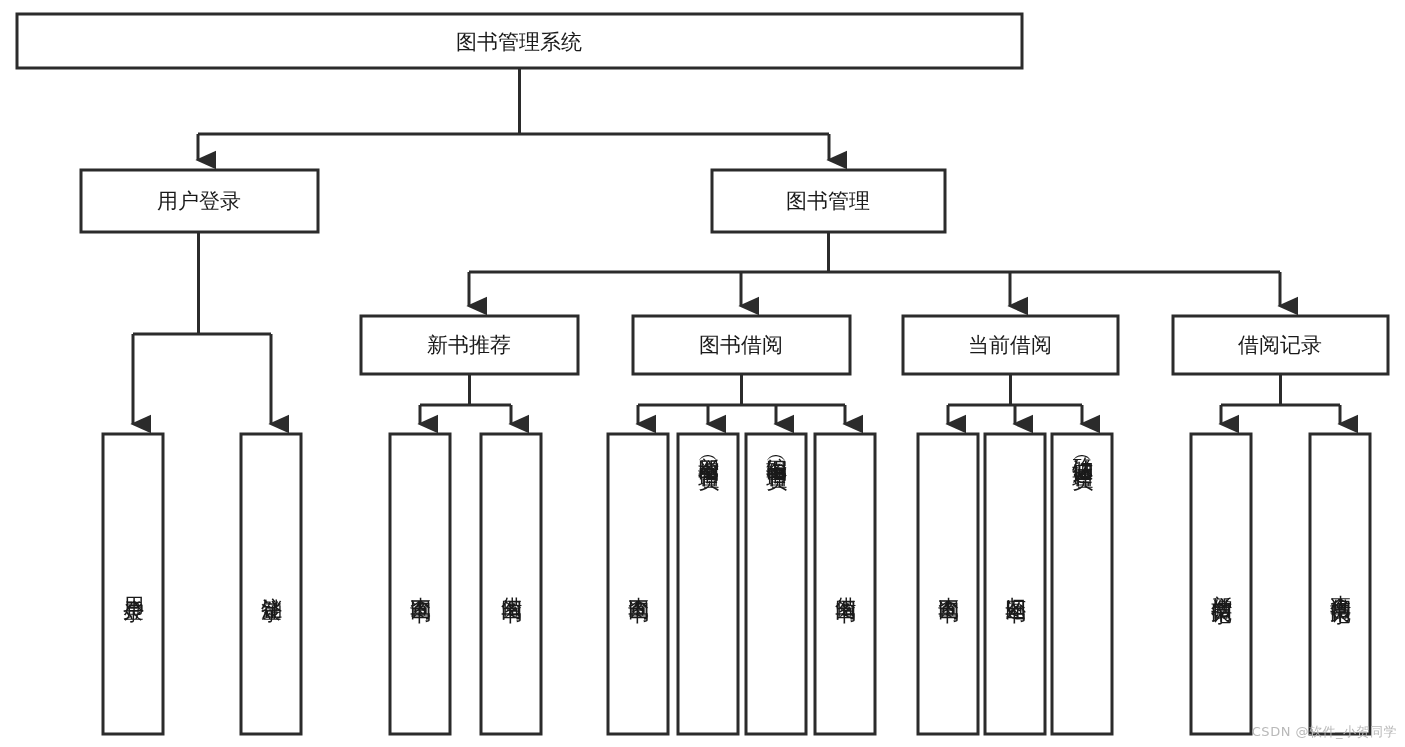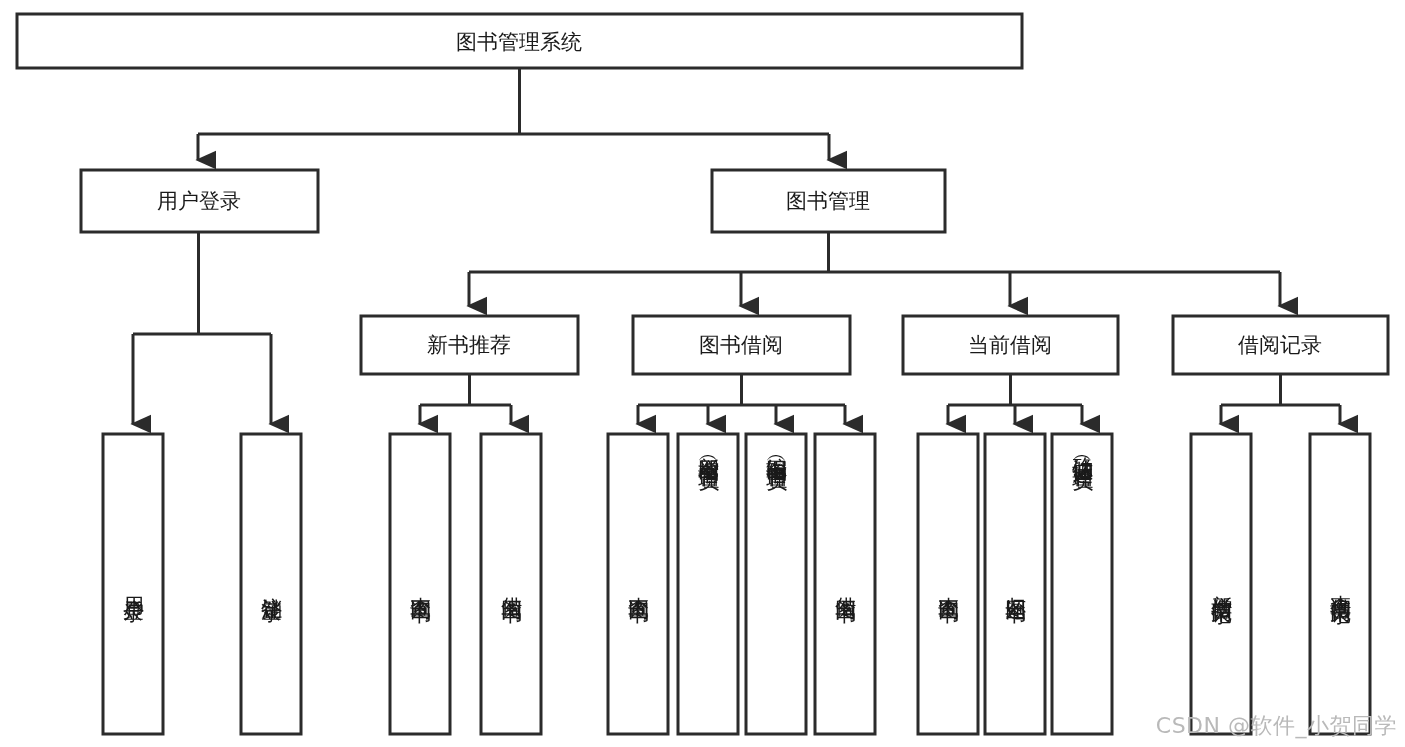--- a/index.html
+++ b/index.html
@@ -58,21 +58,21 @@
     letter-spacing: 2px;
     text-align: center;
     white-space: nowrap;
     pointer-events: none;
   }
   .watermark {
     position: absolute;
     right: 8px;
     bottom: 6px;
     font-family: "DejaVu Sans", "Liberation Sans", sans-serif;
-    font-size: 22px;
+    font-size: 13px;
     color: #b9b9b9;
     letter-spacing: 0.5px;
     white-space: nowrap;
   }
 </style>
 </head>
 <body>
 
 <div id="canvas">
 

